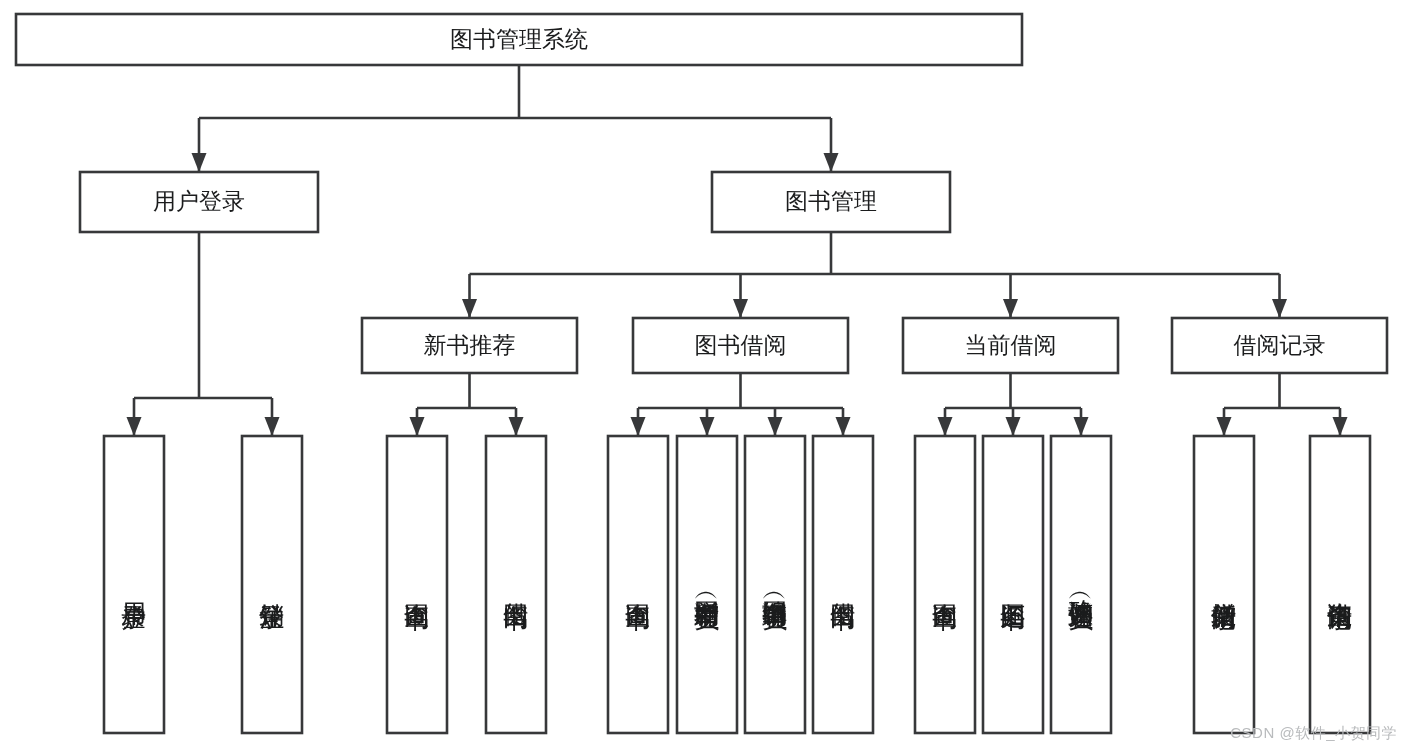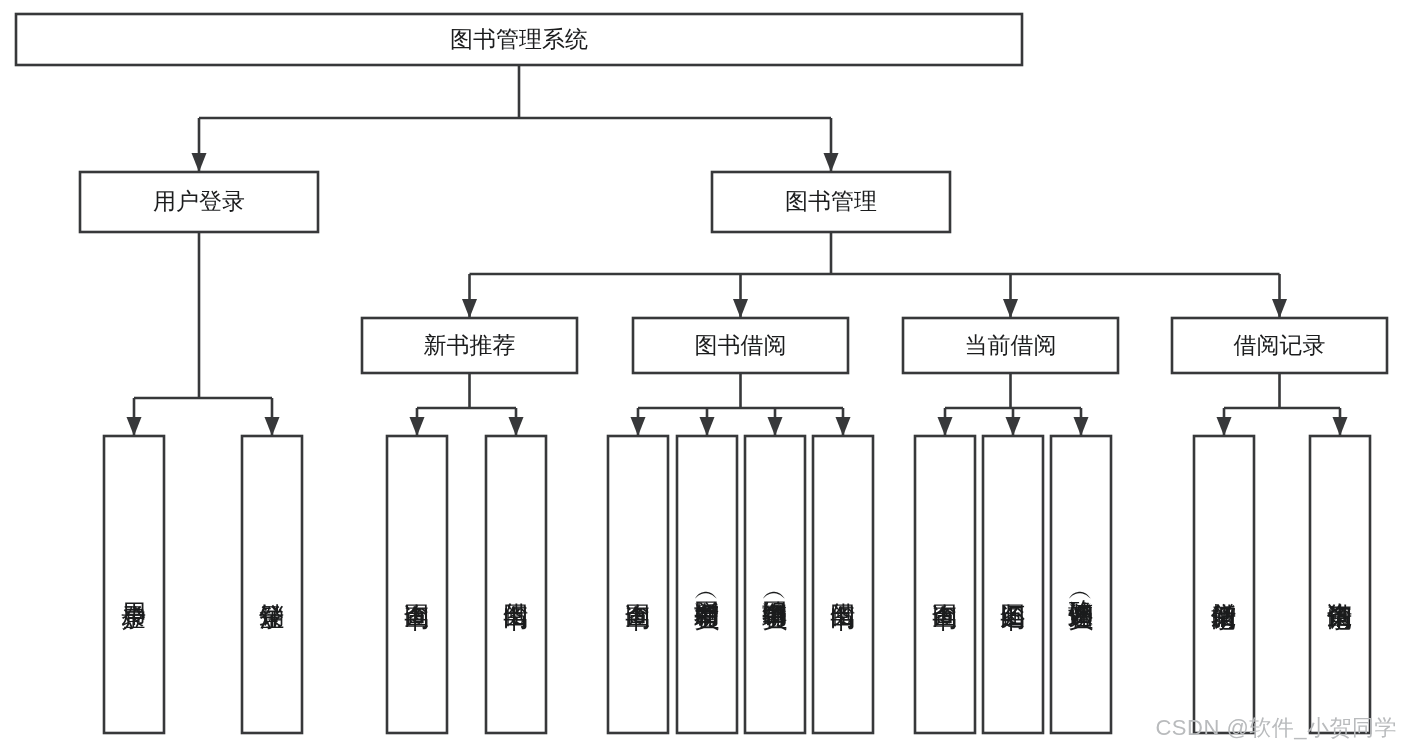--- a/index.html
+++ b/index.html
@@ -44,21 +44,21 @@
   }
   .arrow-head {
     fill: #37383a;
     stroke: none;
   }
   .watermark {
     position: absolute;
     right: 8px;
     bottom: 4px;
     color: #b9bbbd;
-    font-size: 22px;
+    font-size: 15px;
     font-family: "Liberation Sans", "DejaVu Sans", sans-serif;
     letter-spacing: 0.5px;
     white-space: nowrap;
     user-select: none;
   }
   .vlabel-wrap {
     position: absolute;
     display: flex;
     align-items: center;
     justify-content: center;

